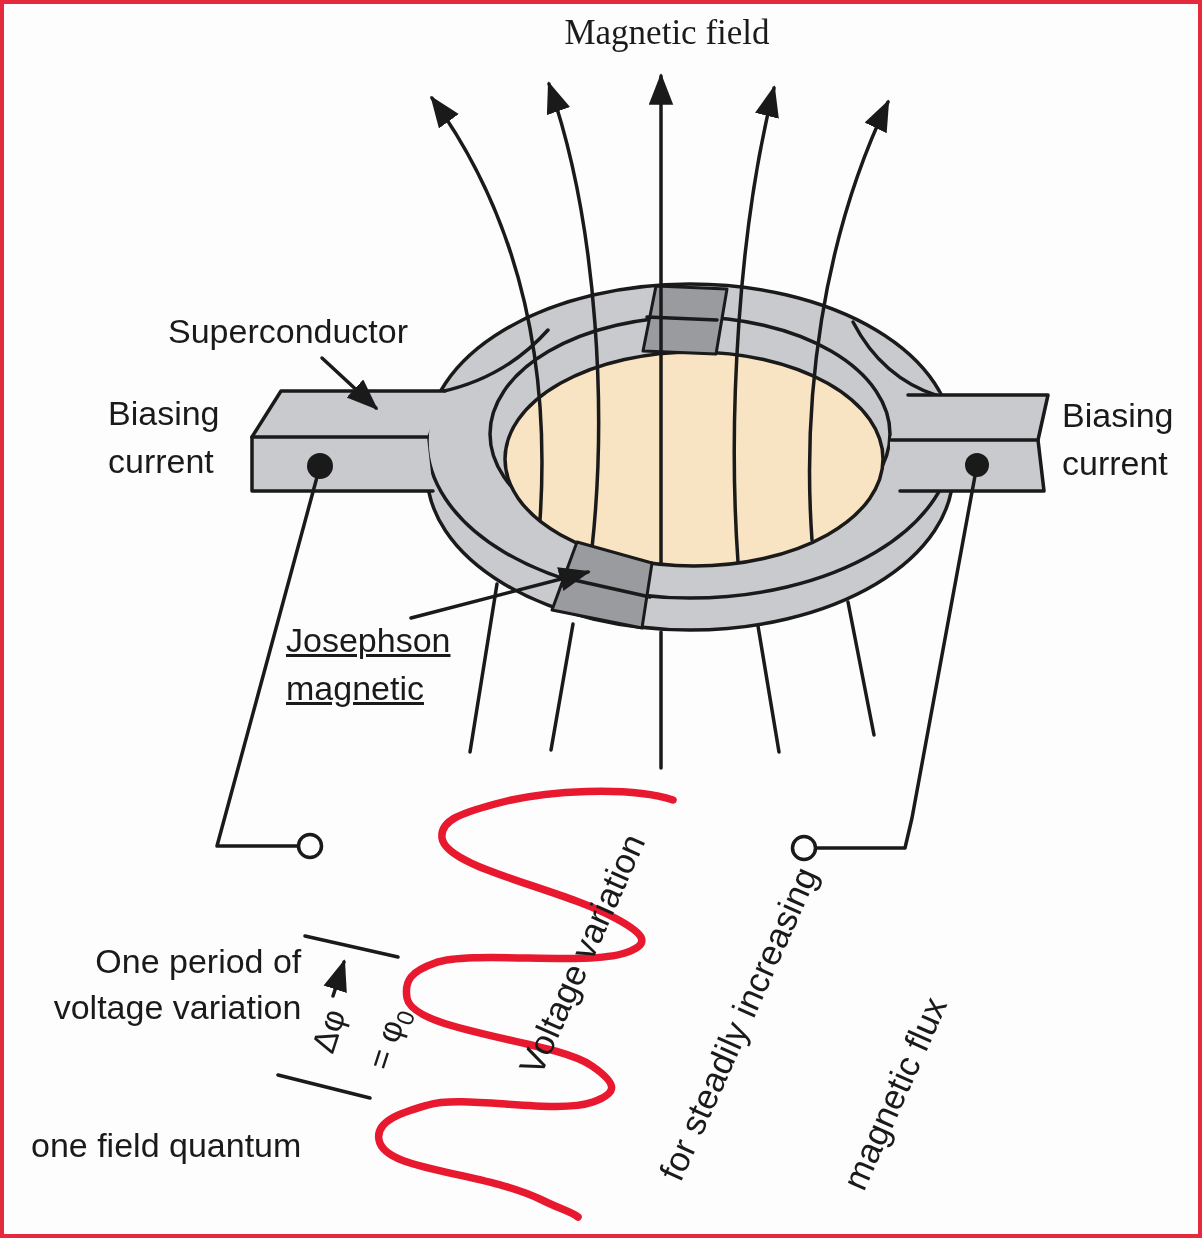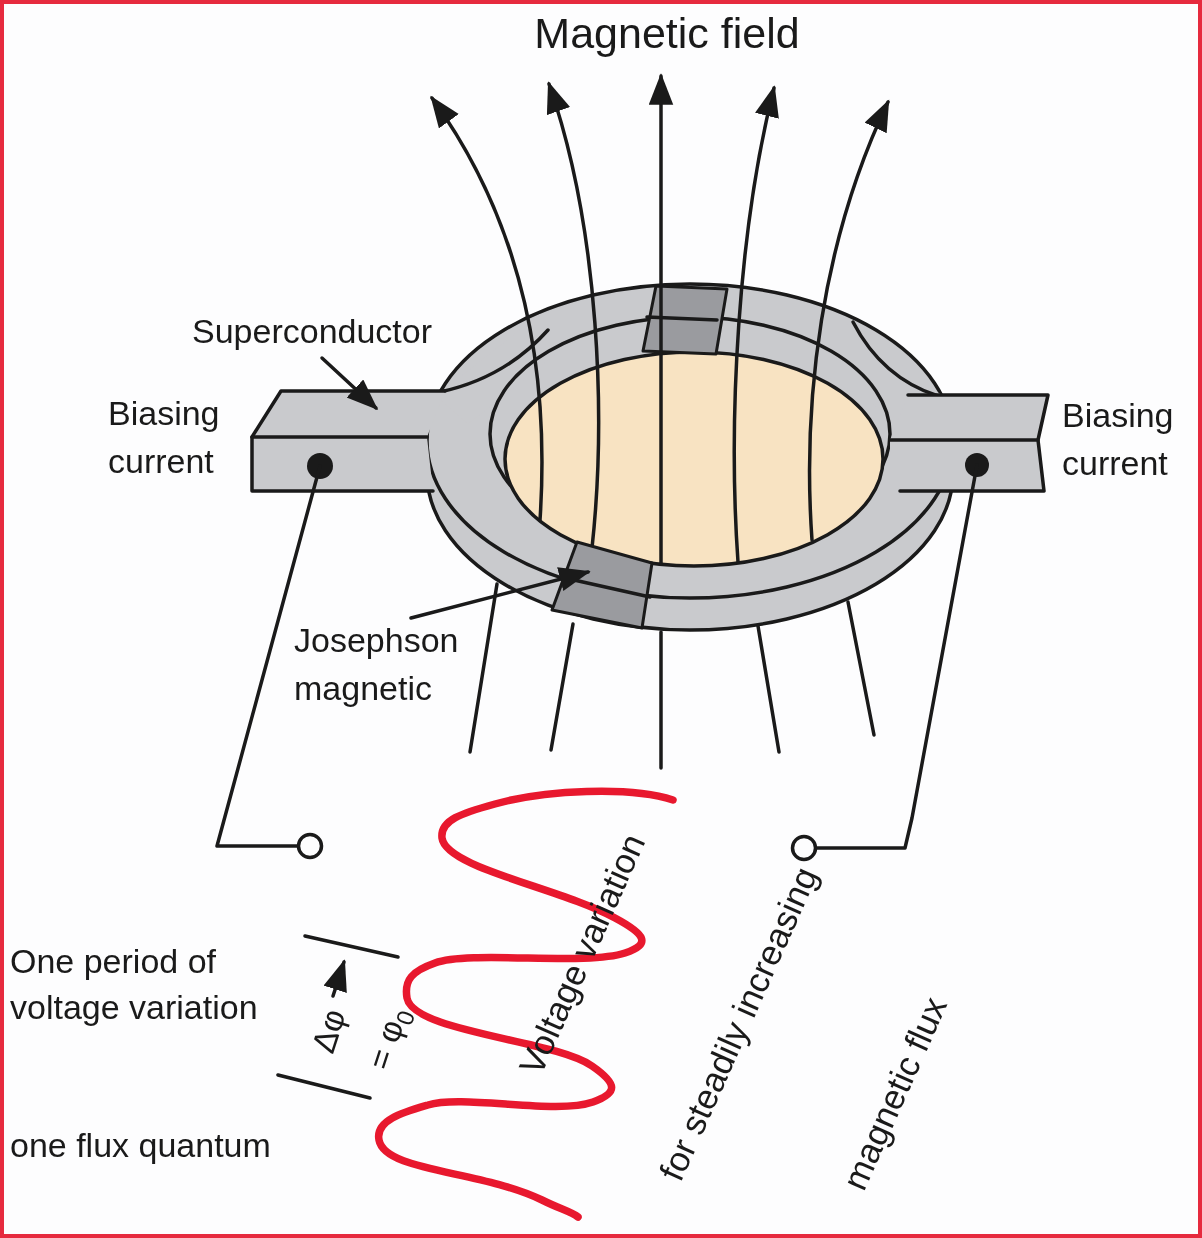--- a/index.html
+++ b/index.html
@@ -17,26 +17,26 @@
   .ink{stroke:var(--ink,#1a1a1a);stroke-width:3.5;fill:none;stroke-linecap:round;stroke-linejoin:round;}
   .ring-fill{fill:var(--ring-gray,#c9cacd);}
   .ring{fill:var(--ring-gray,#c9cacd);stroke:var(--ink,#1a1a1a);stroke-width:3.5;}
   .hole{fill:var(--hole-tan,#f8e3c2);stroke:var(--ink,#1a1a1a);stroke-width:3.5;}
   .junction{fill:var(--junction-gray,#9a9b9f);stroke:var(--ink,#1a1a1a);stroke-width:3;stroke-linejoin:round;}
   .dot{fill:var(--ink,#1a1a1a);}
   .terminal{fill:var(--bg,#fdfdfe);stroke:var(--ink,#1a1a1a);stroke-width:3.5;}
   .wave{stroke:var(--wave-red,#e8182e);stroke-width:7.5;fill:none;stroke-linecap:round;stroke-linejoin:round;}
   .arrowhead{fill:var(--ink,#1a1a1a);}
   .label{position:absolute;z-index:10;font-size:34px;line-height:46px;white-space:pre;}
-  #magnetic-field{left:667px;top:10px;transform:translateX(-50%);font-size:43px;}
-  #superconductor{left:192px;top:308px;}
+  #magnetic-field{left:667px;top:10px;transform:translateX(-50%);font-size:35px;font-family:Liberation Serif, serif;}
+  #superconductor{left:168px;top:308px;}
   #biasing-left{left:108px;top:389px;line-height:48px;}
   #biasing-right{left:1062px;top:391px;line-height:48px;}
-  #josephson{left:294px;top:616px;line-height:48px;}
-  #one-period{left:10px;top:938px;line-height:46px;}
+  #josephson{left:286px;top:616px;line-height:48px;text-decoration:underline;}
+  #one-period{left:31px;top:938px;line-height:46px;text-align:right;}
   #delta-phi{left:329px;top:1031px;transform:translate(-50%,-50%) rotate(-72deg);font-size:33px;}
   #equals-phi0{left:393px;top:1040px;transform:translate(-50%,-50%) rotate(-72deg);font-size:33px;}
   #equals-phi0 sub{font-size:24px;}
   #wave-caption{
     left:712px;top:1012px;transform:translate(-50%,-50%) rotate(-66deg);
     text-align:center;font-size:35px;line-height:57px;
   }
 </style>
 </head>
 <body>
@@ -138,21 +138,21 @@
 
 <div class="label" id="magnetic-field">Magnetic field</div>
 <div class="label" id="superconductor">Superconductor</div>
 
 <div class="label" id="biasing-left"><span>Biasing</span><br><span>current</span></div>
 
 <div class="label" id="biasing-right"><span>Biasing</span><br><span>current</span></div>
 
 <div class="label" id="josephson"><span>Josephson</span><br><span>magnetic</span></div>
 
-<div class="label" id="one-period"><span>One period of</span><br><span>voltage variation</span><br><br><br><span>one flux quantum</span></div>
+<div class="label" id="one-period"><span>One period of</span><br><span>voltage variation</span><br><br><br><span>one field quantum</span></div>
 
 <div class="label" id="delta-phi">Δφ</div>
 
 <div class="label" id="equals-phi0"><span>= φ</span><sub>0</sub></div>
 
 <div class="label" id="wave-caption">
   <div>Voltage variation</div>
   <div>for steadily increasing</div>
   <div>magnetic flux</div>
 </div>

